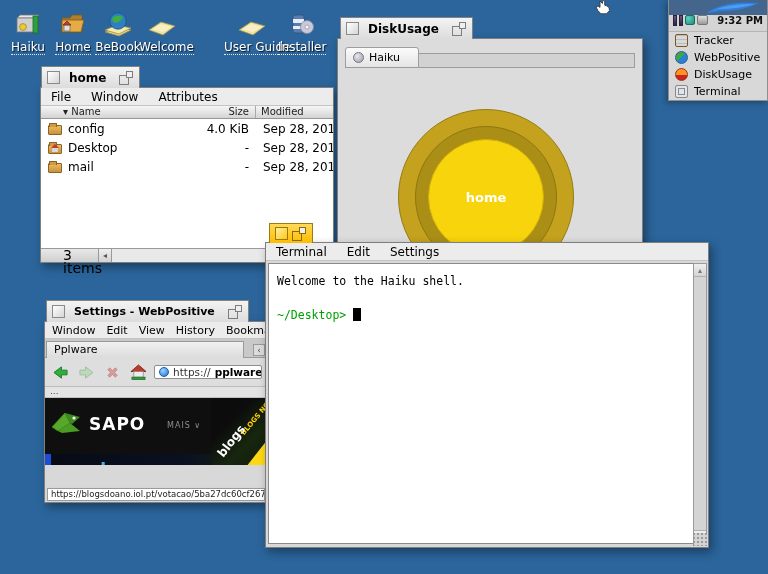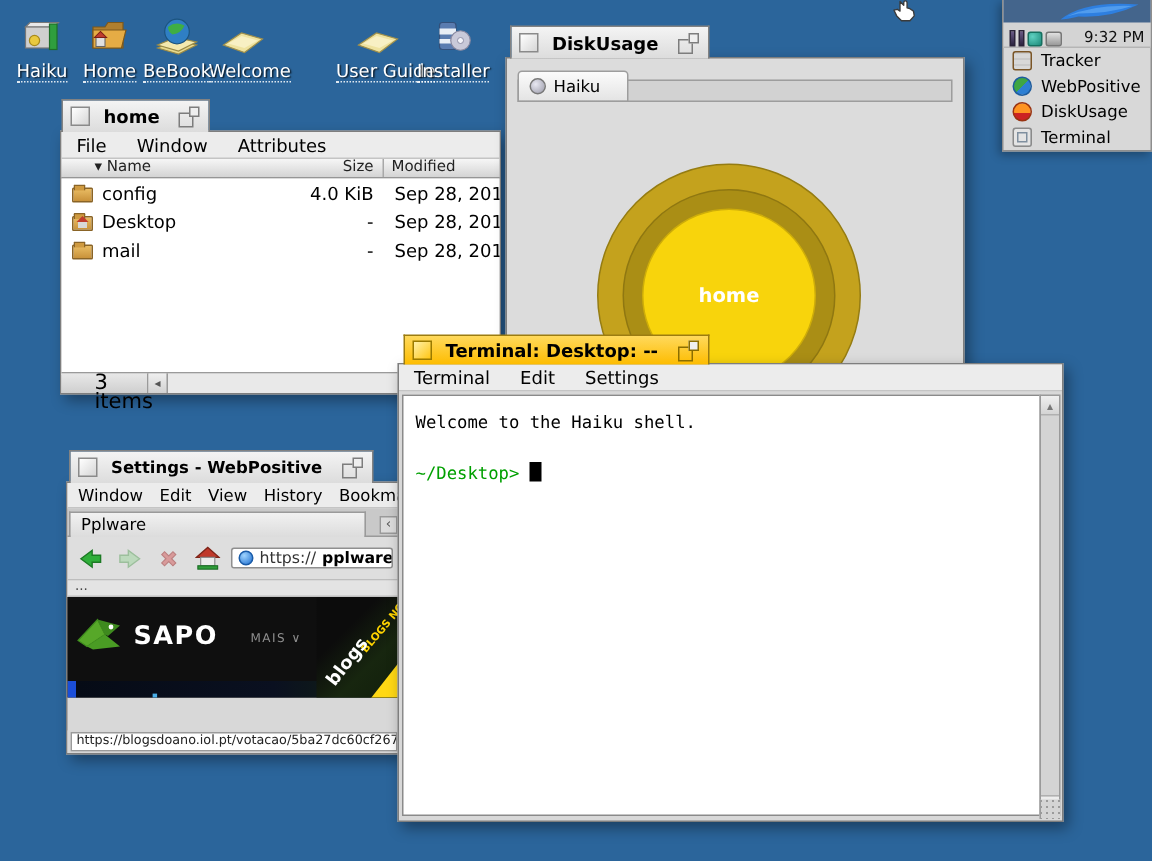--- a/index.html
+++ b/index.html
@@ -139,22 +139,22 @@
     padding:4px 0 0 12px; }
   #webWin .statusbar { position:absolute; left:0; right:0; bottom:0; height:15px; background:#d6d6d6; padding:1px 2px; }
   #webWin .statusfield { height:13px; background:#fff; border:1px solid #9a9a9a;
     font-size:8.5px; line-height:11px; padding-left:3px; color:#222;
     white-space:nowrap; overflow:hidden; }
   
   #deskbar { position:absolute; left:668px; top:0; width:100px; height:101px;
     background:#d8d8d8; border:1px solid #8e8e8e; border-top:none;
     box-shadow:-2px 2px 6px rgba(0,0,0,.3); }
   #deskbar .leafband { height:15px; background:#44658c; position:relative; overflow:visible; }
-  #deskbar .tray { height:17px; display:flex; align-items:flex-end; padding:0 4px; gap:2px;
-    border-bottom:1px solid #b5b5b5; background:#d4d4d4; }
+  #deskbar .tray { height:17px; display:flex; align-items:flex-start; padding:0 4px; gap:2px;
+    border-bottom:1px solid #b5b5b5; background:#d4d4d4;font-weight:bold; }
   .cpu { width:4px; height:11px; background:linear-gradient(#6a5a86,#2c2440); border:1px solid #2a2238; }
   .netic { width:10px; height:10px; border-radius:2px;
     background:radial-gradient(circle at 30% 30%, #5fd0c0, #1d8a7a); border:1px solid #167060; }
   .spk { width:11px; height:10px; background:linear-gradient(#e0e0e0,#9a9a9a); border:1px solid #777; border-radius:2px; }
   #deskbar .clock { flex:1; text-align:right; font-size:10px; color:#111; }
   .dbitem { height:17px; display:flex; align-items:center; gap:6px; padding-left:6px; font-size:11px; }
   .dbico { width:13px; height:13px; flex:0 0 auto; border-radius:2px; }
   .ico-tracker { background:linear-gradient(#d8ab62,#a87838); border:1px solid #7a5526;
     background-image:linear-gradient(#00000022 1px,transparent 1px); background-size:100% 4px; }
   .ico-web { border-radius:50%; background:linear-gradient(135deg,#3fa644 0 50%,#2d7fd3 50%); border:1px solid #1d5c9e; }
@@ -377,21 +377,20 @@
       </div>
     </div>
     <div class="statusbar">
       <div class="statusfield">https://blogsdoano.iol.pt/votacao/5ba27dc60cf267716b56at</div>
     </div>
   </div>
 
   <div class="win" id="termWin">
     <div class="tab active">
       <span class="closebox"></span>
-      <span class="title">Terminal: Desktop: --</span>
       <span class="zoombox"></span>
     </div>
     <div class="menubar">
       <span>Terminal</span>
       <span>Edit</span>
       <span>Settings</span>
     </div>
     <div class="content">
       <div>Welcome to the Haiku shell.</div>
       <div>&nbsp;</div>

